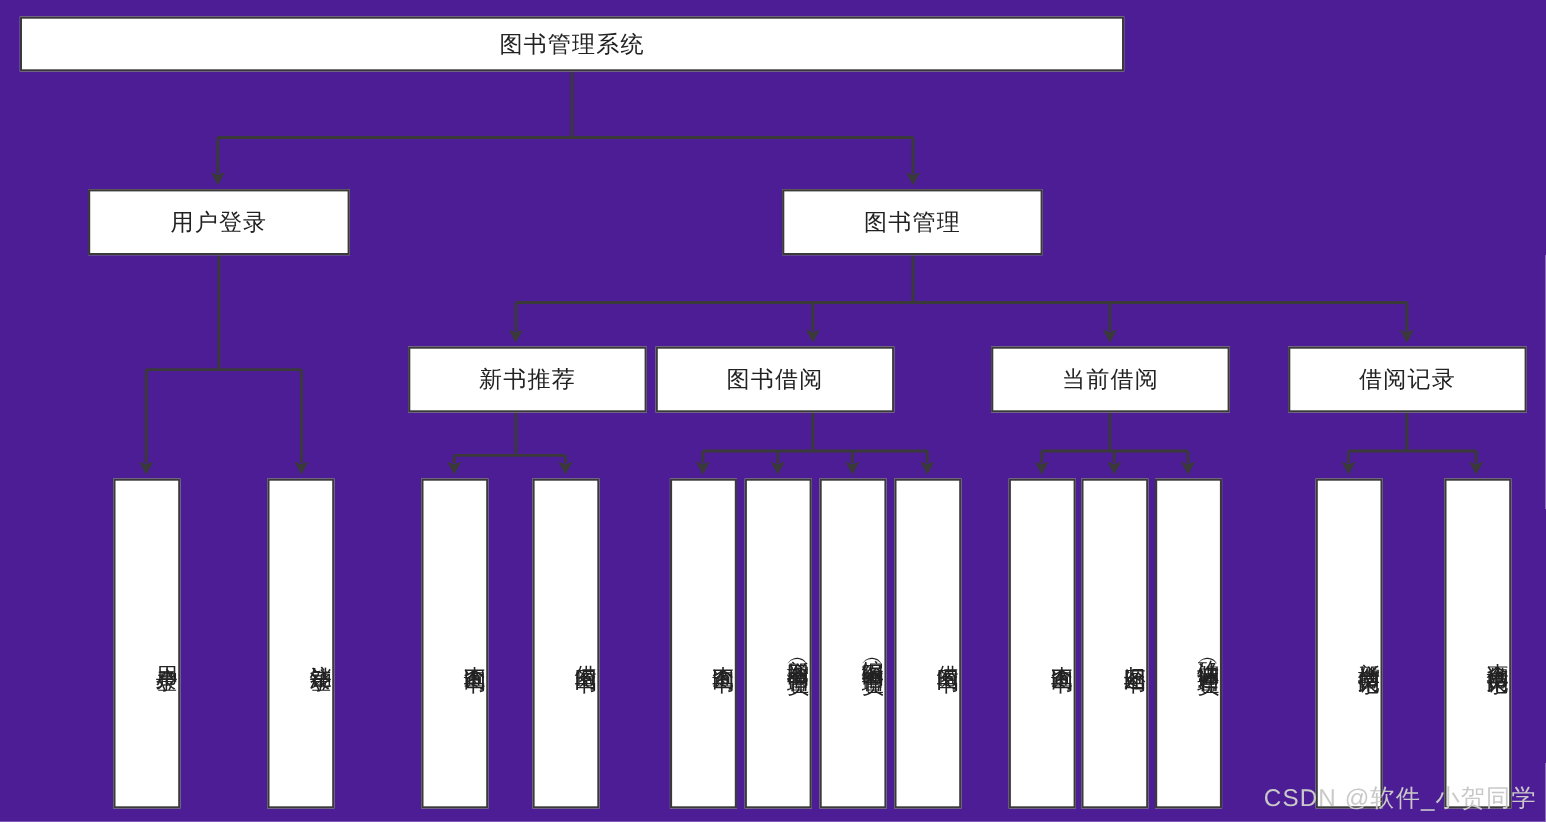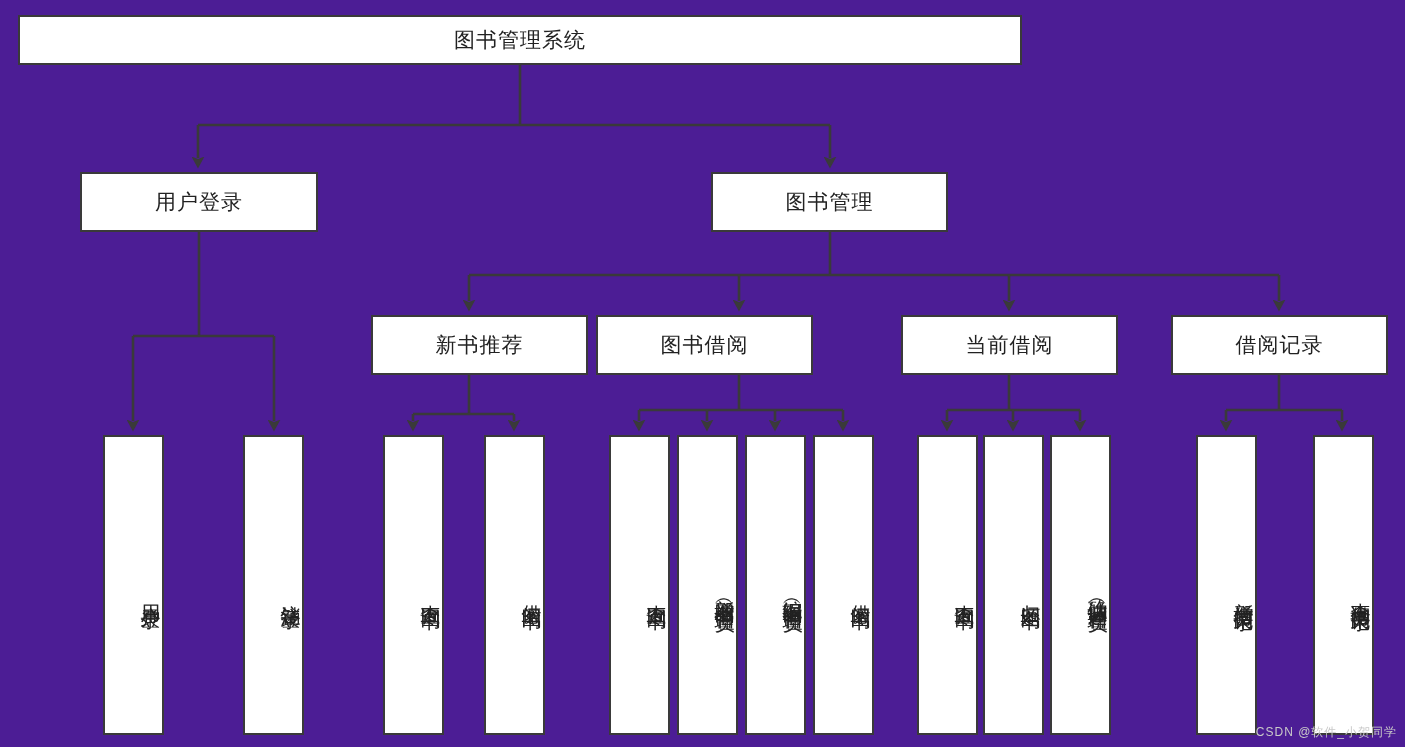--- a/index.html
+++ b/index.html
@@ -9,21 +9,21 @@
   svg#wires{position:absolute;left:0;top:0;width:1405px;height:747px;}
   .node{position:absolute;box-sizing:border-box;background:#ffffff;
         border:2.5px solid #3a3a3a;display:flex;align-items:center;
         justify-content:center;color:#222;}
   .node.h{font-size:21px;letter-spacing:1px;}
   .node.leaf{writing-mode:vertical-rl;text-orientation:upright;
              font-size:20px;line-height:1.18;letter-spacing:2px;
              padding:16px 0 0 0;align-items:flex-start;justify-content:center;}
   .node.leaf span{writing-mode:vertical-rl;text-orientation:upright;
                   display:block;text-align:left;}
-  #watermark{position:absolute;right:8px;bottom:6px;font-size:12px;
+  #watermark{position:absolute;right:8px;bottom:6px;font-size:22px;
              color:#c9c9c9;letter-spacing:1px;white-space:nowrap;
              pointer-events:none;}
 </style>
 </head>
 <body>
 
 <div id="stage">
 
   <svg id="wires" viewBox="0 0 1405 747" preserveAspectRatio="none">
     <defs>

